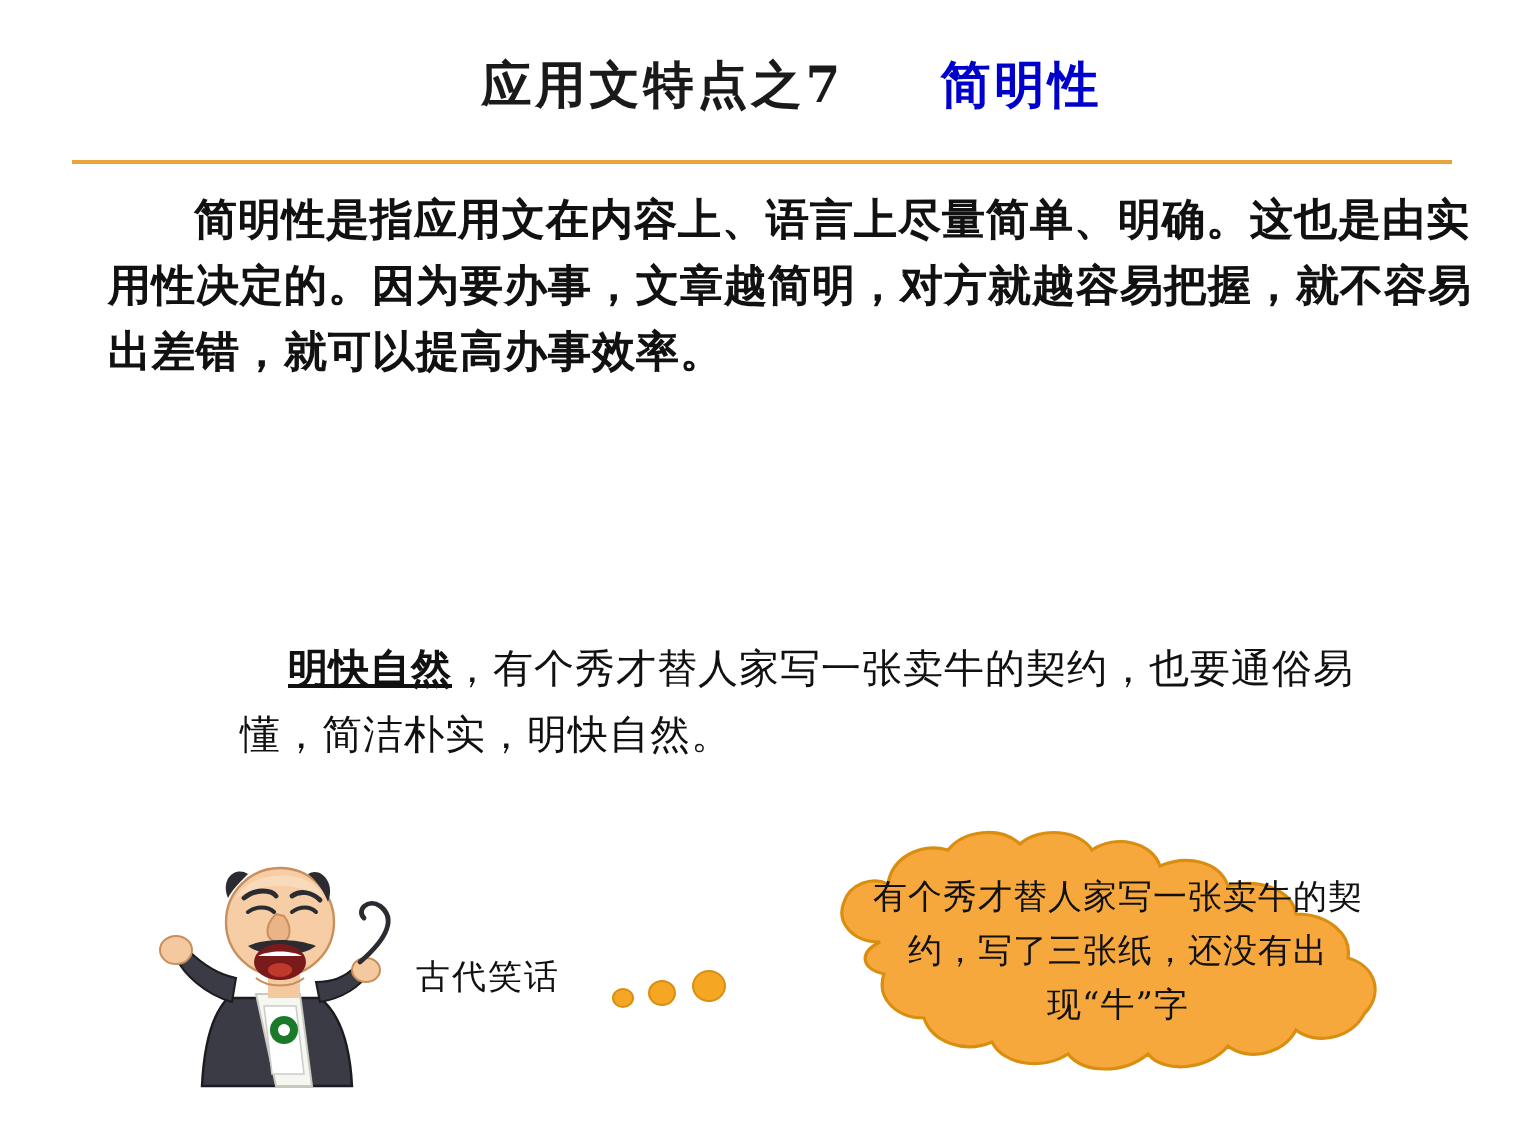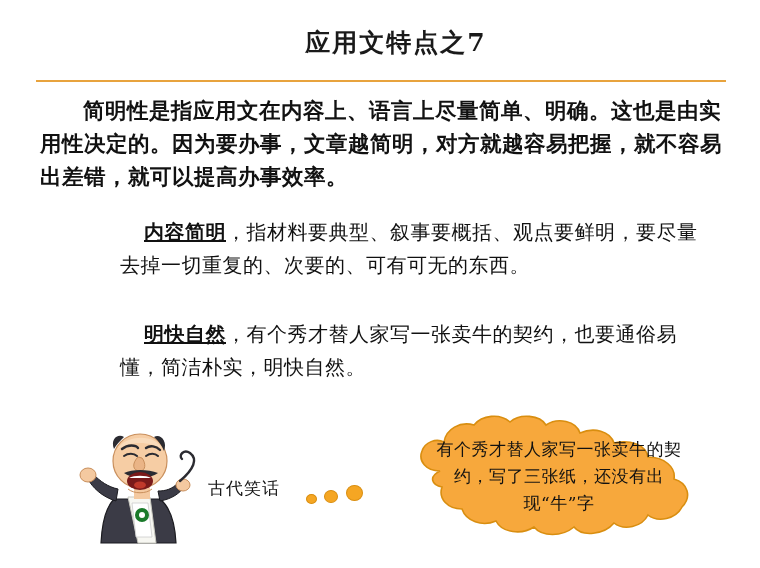--- a/index.html
+++ b/index.html
@@ -54,21 +54,21 @@
     background: #e8a33d;
   }
 
   
   .para {
     position: absolute;
     color: #111111;
     font-family: "DejaVu Serif", serif;
   }
   .p1 {
-    left: 40px;
+    left: 54px;
     top: 94px;
     width: 686px;
     font-size: 21.5px;
     font-weight: bold;
     line-height: 33px;
     text-indent: 43px;
     letter-spacing: 0.5px;
   }
   .p2 {
     left: 120px;
@@ -146,28 +146,26 @@
   }
   #cartoon svg { display: block; }
 </style>
 </head>
 <body>
 
 <div id="slide">
 
   <div class="title-row">
     <span class="title-main">应用文特点之7</span>
+    <span class="title-sub">简明性</span>
   </div>
   <div class="title-rule"></div>
 
   <div class="para p1">简明性是指应用文在内容上、语言上尽量简单、明确。这也是由实用性决定的。因为要办事，文章越简明，对方就越容易把握，就不容易出差错，就可以提高办事效率。</div>
 
-  <div class="para p2">
-    <span class="ind"></span><span class="under-bold">内容简明</span><span>，指材料要典型、叙事要概括、观点要鲜明，要尽量去掉一切重复的、次要的、可有可无的东西。</span>
-  </div>
 
   <div class="para p3">
     <span class="ind"></span><span class="under-bold">明快自然</span><span>，有个秀才替人家写一张卖牛的契约，也要通俗易懂，简洁朴实，明快自然。</span>
   </div>
 
   <div id="cartoon">
     <svg width="130" height="130" viewBox="0 0 130 130" xmlns="http://www.w3.org/2000/svg">
 
       <path d="M38 84 C30 92 26 108 25 128 L100 128 C99 108 94 92 84 84 Z" fill="#3b3b46" stroke="#1b1b20" stroke-width="1.2"></path>
 

